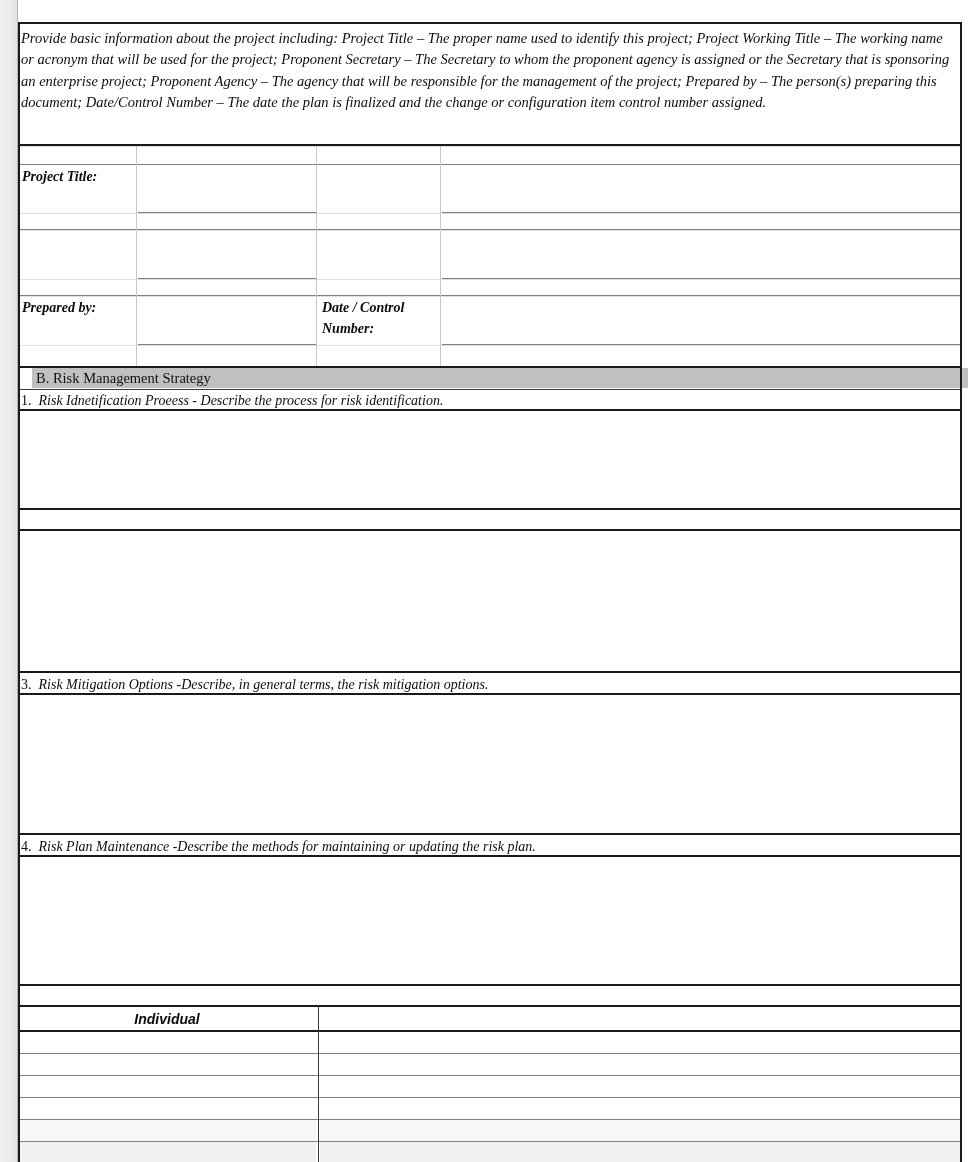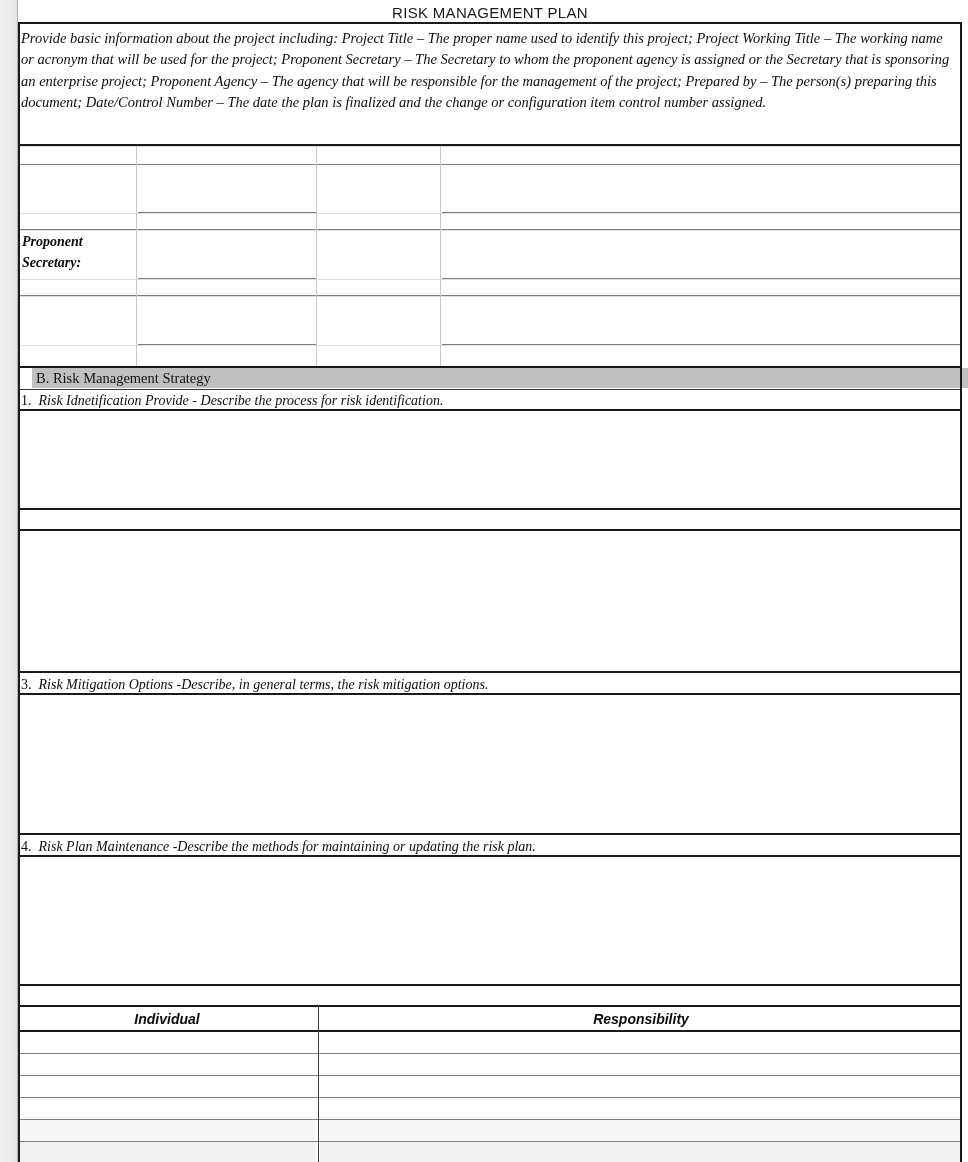--- a/index.html
+++ b/index.html
@@ -361,55 +361,56 @@
         <div class="gline-h" style="top: 969px; width: 944px; border-top-color: rgb(255, 255, 255);"></div>
         <div class="gline-h" style="top: 146px; width: 944px; border-top-color: rgb(224, 224, 224);"></div>
         <div class="gline-h" style="top: 164px; width: 944px; border-top-color: rgb(224, 224, 224);"></div>
         <div class="gline-h" style="top: 213px; width: 944px; border-top-color: rgb(224, 224, 224);"></div>
         <div class="gline-h" style="top: 230px; width: 944px; border-top-color: rgb(224, 224, 224);"></div>
         <div class="gline-h" style="top: 279px; width: 944px; border-top-color: rgb(224, 224, 224);"></div>
         <div class="gline-h" style="top: 296px; width: 944px; border-top-color: rgb(224, 224, 224);"></div>
         <div class="gline-h" style="top: 345px; width: 944px; border-top-color: rgb(224, 224, 224);"></div>
       </div>
 
-    <div class="cell title-text" style="left:0px; top:2px; width:944px;">RISK MANAGEMENT PLAN</div>
     <div class="rule rule-thick" style="left:0px; top:22px; width:944px;"></div>
 
     <div class="cell intro-text" style="left:0px; top:28px; width:944px; height:116px;">Provide basic information about the project including: Project Title – The proper name used to identify this project; Project Working Title – The working name or acronym that will be used for the project; Proponent Secretary – The Secretary to whom the proponent agency is assigned or the Secretary that is sponsoring an enterprise project; Proponent Agency – The agency that will be responsible for the management of the project; Prepared by – The person(s) preparing this document; Date/Control Number – The date the plan is finalized and the change or configuration item control number assigned.</div>
     <div class="rule rule-thick" style="left:0px; top:144px; width:944px;"></div>
 
     <div class="rule rule-mid" style="left:0px; top:164px; width:944px;"></div>
 
+    <div class="cell field-label" style="left:0px; top:166px; width:118px; height:48px;">Project Title:</div>
     <div class="cell" style="left:120px; top:166px; width:178px; height:48px;"></div>
     <div class="cell" style="left:424px; top:166px; width:520px; height:48px;"></div>
     <div class="rule rule-mid" style="left:120px; top:212px; width:178px;"></div>
     <div class="rule rule-mid" style="left:424px; top:212px; width:520px;"></div>
 
     <div class="rule rule-mid" style="left:0px; top:229px; width:944px;"></div>
 
-    <div class="cell field-label" style="left:0px; top:231px; width:118px; height:48px;">Proponent Secretary:</div>
     <div class="cell" style="left:120px; top:231px; width:178px; height:48px;"></div>
     <div class="cell" style="left:424px; top:231px; width:520px; height:48px;"></div>
     <div class="rule rule-mid" style="left:120px; top:278px; width:178px;"></div>
     <div class="rule rule-mid" style="left:424px; top:278px; width:520px;"></div>
 
     <div class="rule rule-mid" style="left:0px; top:295px; width:944px;"></div>
 
+    <div class="cell field-label" style="left:0px; top:297px; width:118px; height:48px;">Prepared by:</div>
     <div class="cell" style="left:120px; top:297px; width:178px; height:48px;"></div>
+    <div class="cell field-label" style="left:300px; top:297px; width:122px; height:48px;">Date / Control Number:</div>
     <div class="cell" style="left:424px; top:297px; width:520px; height:48px;"></div>
     <div class="rule rule-mid" style="left:120px; top:344px; width:178px;"></div>
     <div class="rule rule-mid" style="left:424px; top:344px; width:520px;"></div>
 
     <div class="rule rule-thick" style="left:0px; top:366px; width:944px;"></div>
 
     <div class="cell section-band" style="left:14px; top:368px; width:944px; height:20px;">B.  Risk Management Strategy</div>
     <div class="rule rule-thin" style="left:0px; top:389px; width:944px;"></div>
 
     <div class="cell sub-head" style="left:0px; top:391px; width:944px; height:19px;">
-      <span class="upright">1.</span><span>&nbsp;&nbsp;</span><span>Risk Idnetification Provide</span><span> - </span><span>Describe the process for risk identification.</span>
+      <span class="upright">1.</span><span>&nbsp;&nbsp;</span><span>Risk Idnetification Proeess</span><span> - </span><span>Describe the process for risk identification.</span>
     </div>
     <div class="rule rule-thick" style="left:0px; top:409px; width:944px;"></div>
     <div class="cell" style="left:0px; top:411px; width:944px; height:97px; background:#ffffff;"></div>
     <div class="rule rule-thick" style="left:0px; top:508px; width:944px;"></div>
 
     <div class="rule rule-thick" style="left:0px; top:529px; width:944px;"></div>
     <div class="cell" style="left:0px; top:531px; width:944px; height:140px; background:#ffffff;"></div>
     <div class="rule rule-thick" style="left:0px; top:671px; width:944px;"></div>
 
     <div class="cell sub-head" style="left:0px; top:675px; width:912px; height:19px;">
@@ -422,21 +423,20 @@
     <div class="cell sub-head" style="left:0px; top:837px; width:944px; height:19px;">
       <span class="upright">4.</span><span>&nbsp;&nbsp;</span><span>Risk Plan Maintenance</span><span> -</span><span>Describe the methods for maintaining or updating the risk plan.</span>
     </div>
     <div class="rule rule-thick" style="left:0px; top:855px; width:944px;"></div>
     <div class="cell" style="left:0px; top:857px; width:944px; height:127px; background:#ffffff;"></div>
     <div class="rule rule-thick" style="left:0px; top:984px; width:944px;"></div>
 
     <div class="rule rule-thick" style="left:0px; top:1005px; width:944px;"></div>
 
     <div class="cell tbl-head" style="left:0px; top:1008px; width:298px; height:22px;">Individual</div>
-    <div class="cell tbl-head" style="left:302px; top:1008px; width:642px; height:22px;">Responsibility</div>
     <div class="rule rule-thick" style="left:0px; top:1030px; width:944px;"></div>
 
     <div id="resp-rows">
         <div class="cell" style="left: 0px; top: 1032px; width: 298px; height: 21px;"></div>
         <div class="cell" style="left: 302px; top: 1032px; width: 642px; height: 21px;"></div>
         <div class="rule rule-mid" style="left: 0px; top: 1053px; width: 944px;"></div>
         <div class="cell" style="left: 0px; top: 1054px; width: 298px; height: 21px;"></div>
         <div class="cell" style="left: 302px; top: 1054px; width: 642px; height: 21px;"></div>
         <div class="rule rule-mid" style="left: 0px; top: 1075px; width: 944px;"></div>
         <div class="cell" style="left: 0px; top: 1076px; width: 298px; height: 21px;"></div>

